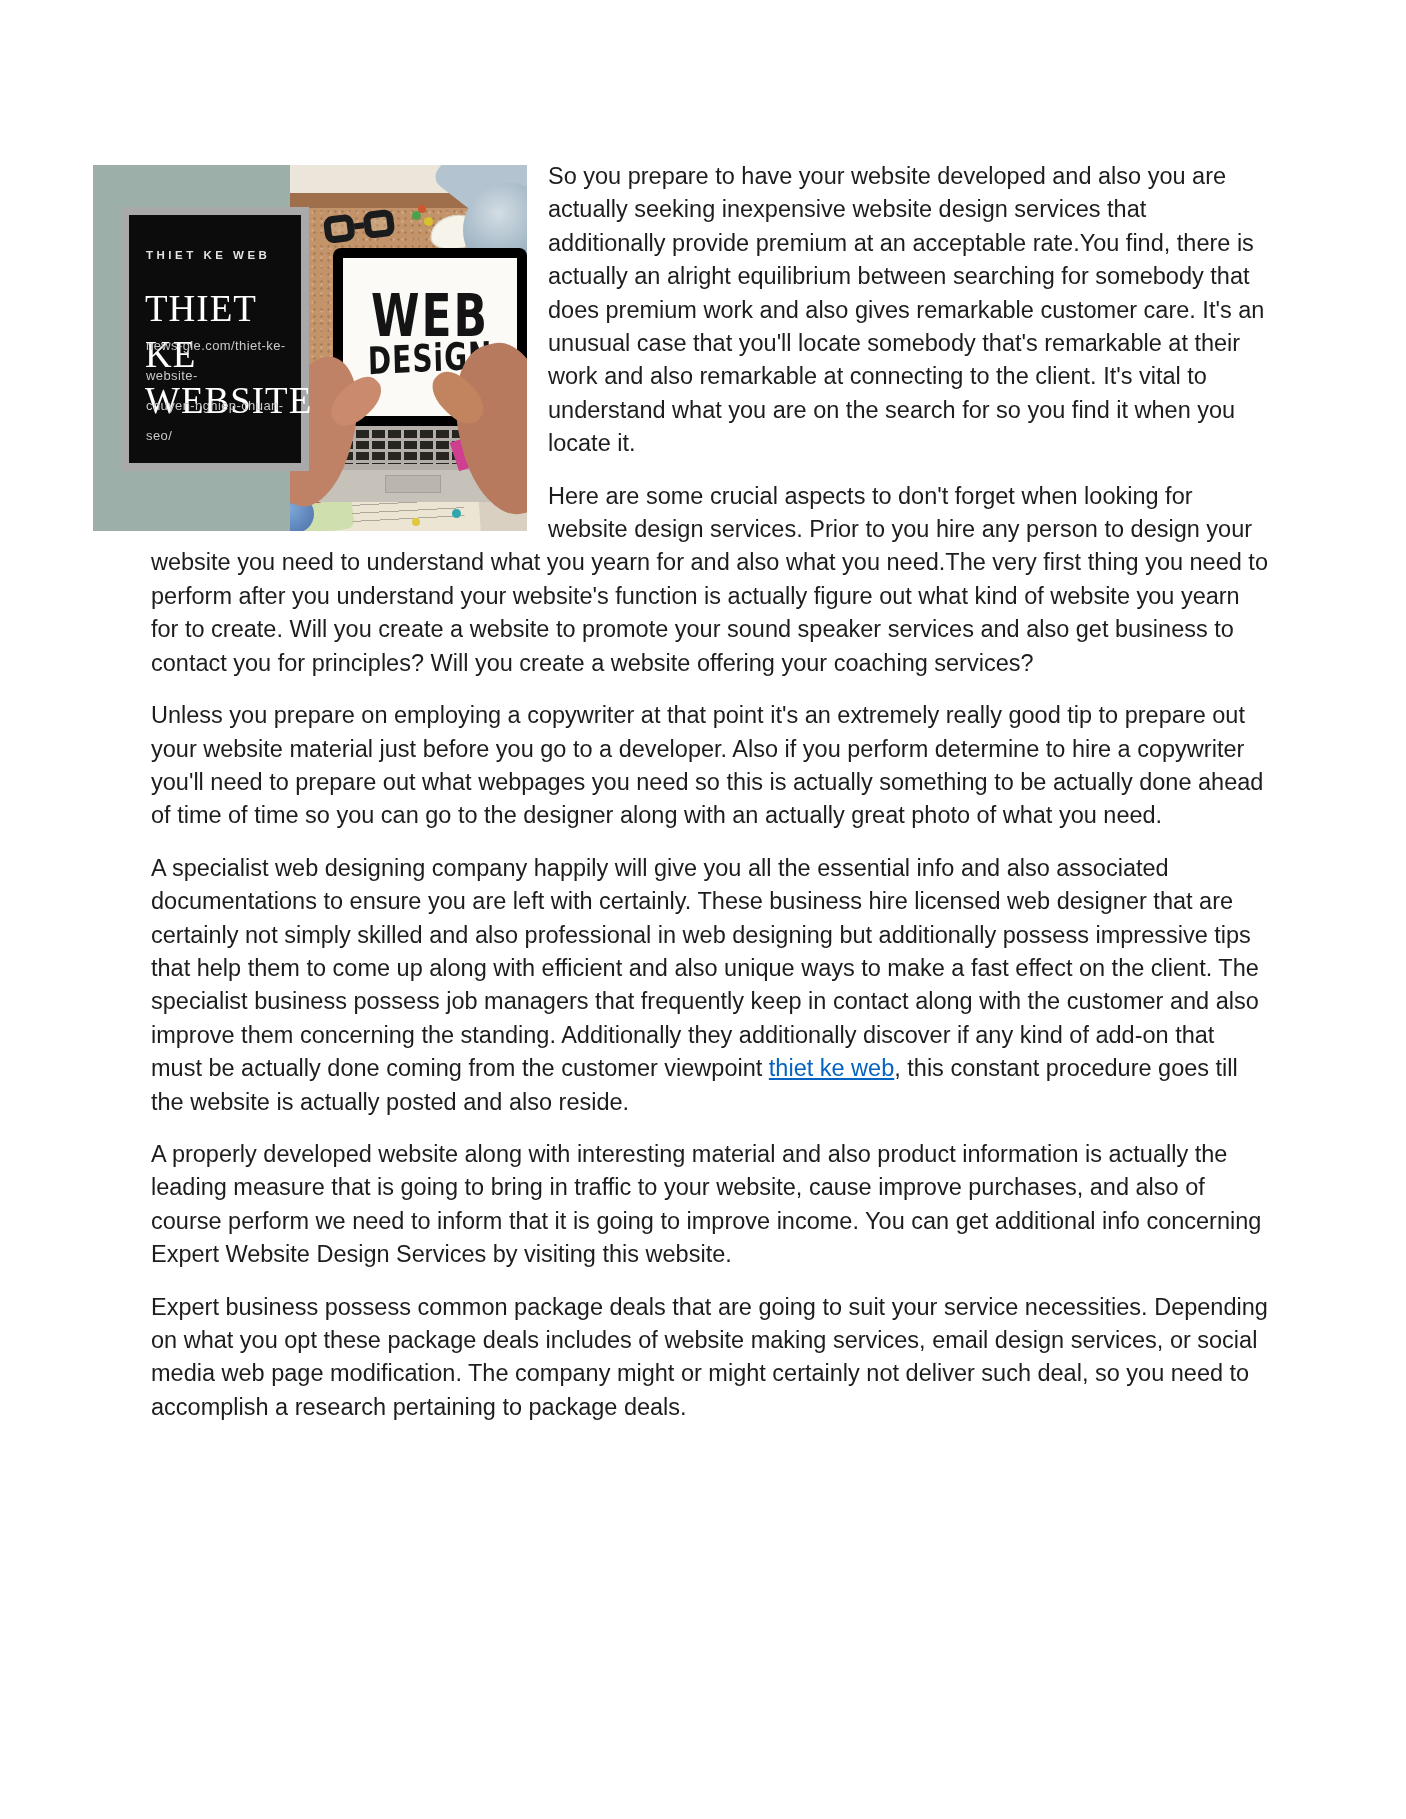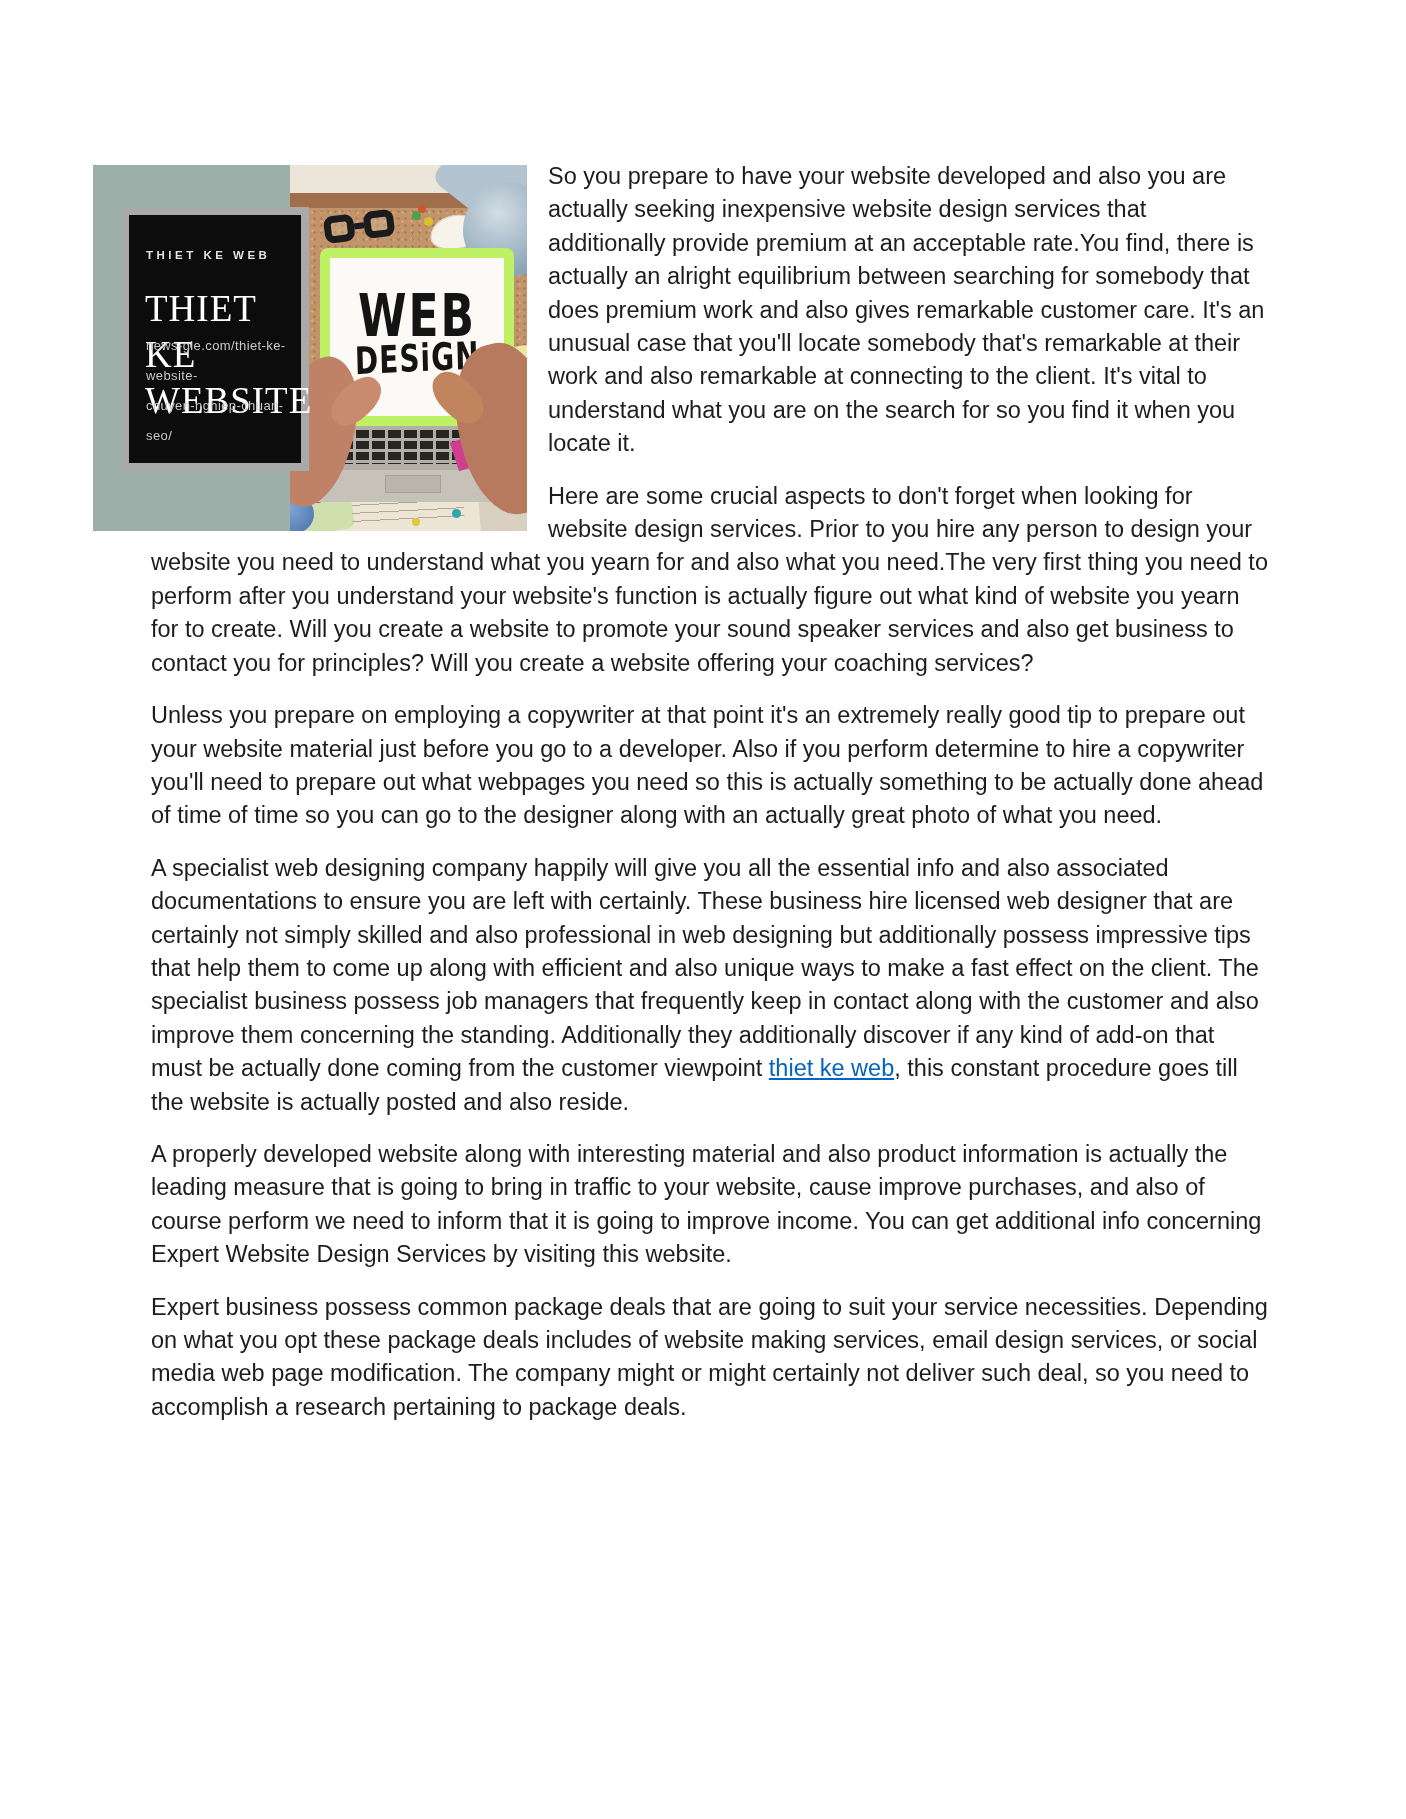--- a/index.html
+++ b/index.html
@@ -49,21 +49,21 @@
   .teal-paper { right:-6px; top:10px; width:38px; height:90px; background:#82c7ca; transform:rotate(3deg); }
   .clip-purple { right:2px; top:6px; width:18px; height:14px; background:#b24fb0; transform:rotate(-6deg); }
   .lamp-cone { right:-38px; top:-22px; width:122px; height:82px; background:#b3c3cf; transform:rotate(38deg); border-radius:12px; }
   .lamp-head { right:-30px; top:18px; width:94px; height:94px; border-radius:50%;
                background:radial-gradient(circle at 38% 32%, #d3dde4, #8ba4b6 72%); }
   .strip1 { right:-2px; top:182px; width:30px; height:12px; background:#efe3a6; transform:rotate(-8deg); }
   .strip2 { right:-4px; top:202px; width:32px; height:12px; background:#bfe0d2; transform:rotate(5deg); }
   .strip3 { right:-2px; top:222px; width:30px; height:12px; background:#eccf9d; transform:rotate(-4deg); }
   .note-strategy { right:-4px; top:244px; width:38px; height:18px; background:#e8d9b8; transform:rotate(-8deg); border-radius:3px; }
 
-  .laptop { left:30px; top:83px; width:194px; height:178px; background:#bef264; border-radius:8px; z-index:2; }
+  .laptop { left:43px; top:83px; width:194px; height:178px; background:#000000; border-radius:8px; z-index:2; }
   .screen { position:absolute; inset:10px; background:#fbfaf6; display:flex; flex-direction:column;
             align-items:center; justify-content:center; overflow:hidden; }
   .word-web    { font-family:"DejaVu Sans", sans-serif; font-weight:700; font-size:44px; letter-spacing:2px;
                  color:#141414; transform:scaleY(1.35); }
   .word-design { font-family:"DejaVu Sans", sans-serif; font-weight:700; font-size:28px; letter-spacing:1px;
                  color:#141414; transform:scaleY(1.35) rotate(-2deg); margin-top:10px; }
   .keyboard-deck { left:6px; top:261px; width:238px; height:44px; background:#b3afa8; border-radius:3px; z-index:2; }
   .keys { position:absolute; left:12px; right:8px; top:4px; bottom:6px;
           background:repeating-linear-gradient(90deg, #26251f 0 13px, #b3afa8 13px 16px); }
   .keys::after { content:""; position:absolute; inset:0;

